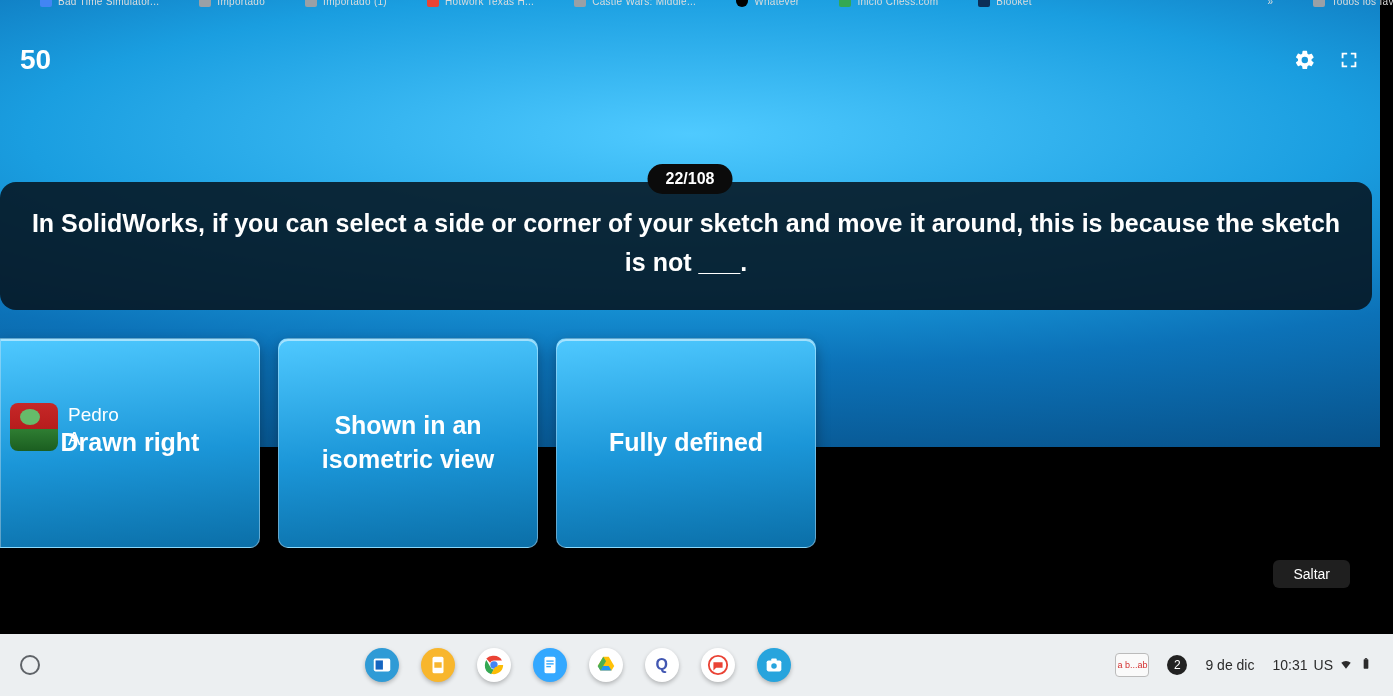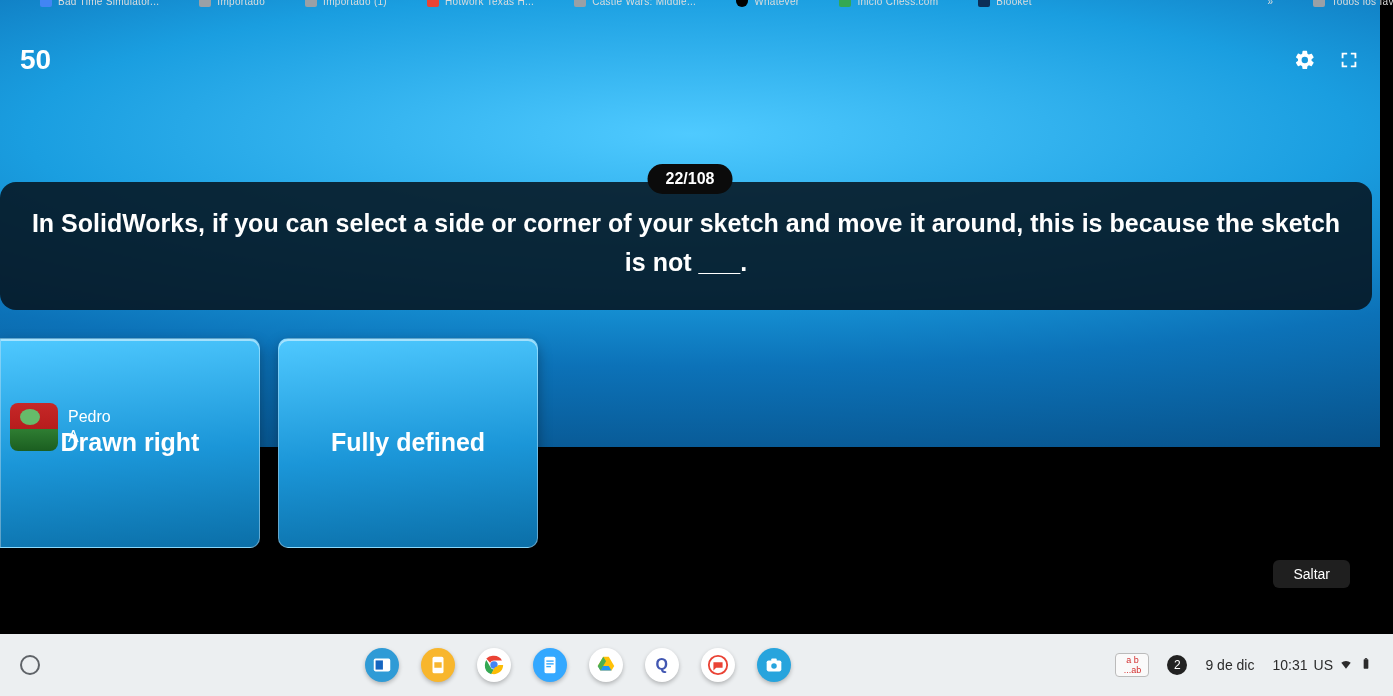--- a/index.html
+++ b/index.html
@@ -40,40 +40,40 @@
     box-shadow:inset 0 2px 0 rgba(255,255,255,.5), 0 6px 14px rgba(0,0,0,.35);
     color:#fff;font-size:25px;font-weight:600;display:flex;align-items:center;justify-content:center;text-align:center;
     padding:10px 14px;box-sizing:border-box;cursor:pointer;line-height:1.35;
   }
   .answers .answer:first-child{border-top-left-radius:0;border-bottom-left-radius:0;}
   .skip-btn{
     position:absolute;right:30px;top:560px;color:#fff;background:rgba(255,255,255,.12);
     padding:6px 20px;border-radius:6px;font-size:14px;cursor:pointer;
   }
   .player{
-    position:absolute;left:10px;bottom:-4px;display:flex;align-items:center;gap:10px;color:#fff;font-size:16px;
+    position:absolute;left:10px;bottom:-4px;display:flex;align-items:center;gap:10px;color:#fff;font-size:19px;
   }
   .avatar{
     width:48px;height:48px;border-radius:8px;position:relative;
     background:linear-gradient(180deg,#c62828 0%,#b71c1c 55%,#2e7d32 55%,#1b5e20 100%);
   }
   .avatar::after{content:"";position:absolute;left:10px;top:6px;width:20px;height:16px;border-radius:50%;background:#66bb6a;}
   .player-name{line-height:1.25;}
 
   
   .shelf{
     position:absolute;left:0;bottom:0;width:100%;height:62px;background:#eceff1;
     display:flex;align-items:center;justify-content:space-between;padding:0 20px;box-sizing:border-box;
   }
   .shelf-left .circle{width:16px;height:16px;border:2px solid #5f6368;border-radius:50%;}
   .shelf-center{display:flex;gap:22px;align-items:center;}
   .app{width:34px;height:34px;border-radius:50%;box-shadow:0 2px 4px rgba(0,0,0,.25);display:flex;align-items:center;justify-content:center;color:#fff;font-weight:700;cursor:pointer;}
   .app svg{width:22px;height:22px;}
   .shelf-right{display:flex;gap:18px;align-items:center;color:#2b2b2b;font-size:14px;}
-  .tray-ime{width:32px;height:22px;border:1px solid #bbb;border-radius:4px;background:#fafafa;font-size:9px;line-height:10px;display:flex;flex-direction:column;align-items:center;justify-content:center;color:#d32f2f;}
+  .tray-ime{width:32px;height:22px;border:1px solid #bbb;border-radius:4px;background:#fafafa;font-size:9px;line-height:10px;display:flex;align-items:center;justify-content:center;color:#d32f2f;}
   .tray-count{width:20px;height:20px;border-radius:50%;background:#222;color:#fff;font-size:12px;display:flex;align-items:center;justify-content:center;}
   .tray-clock{display:flex;gap:6px;}
   .tray-clock svg{width:14px;height:14px;fill:#2b2b2b;}
 </style>
 </head>
 <body>
 
 <div class="screen">
 
   <div class="bookmarks">
@@ -136,20 +136,23 @@
 
   <div class="question-box">
     <span>In SolidWorks, if you can select a side or corner of your sketch and move it around, this is because the sketch is not ___.</span>
   </div>
 
   <div class="answers">
     <div class="answer">
         <span>Drawn right</span>
       </div>
     <div class="answer">
+        <span>Shown in an isometric view</span>
+      </div>
+    <div class="answer">
         <span>Fully defined</span>
       </div>
   </div>
 
   <div class="skip-btn"><span>Saltar</span></div>
 
   <div class="player">
     <div class="avatar"></div>
     <div class="player-name">
       <div>Pedro</div>

